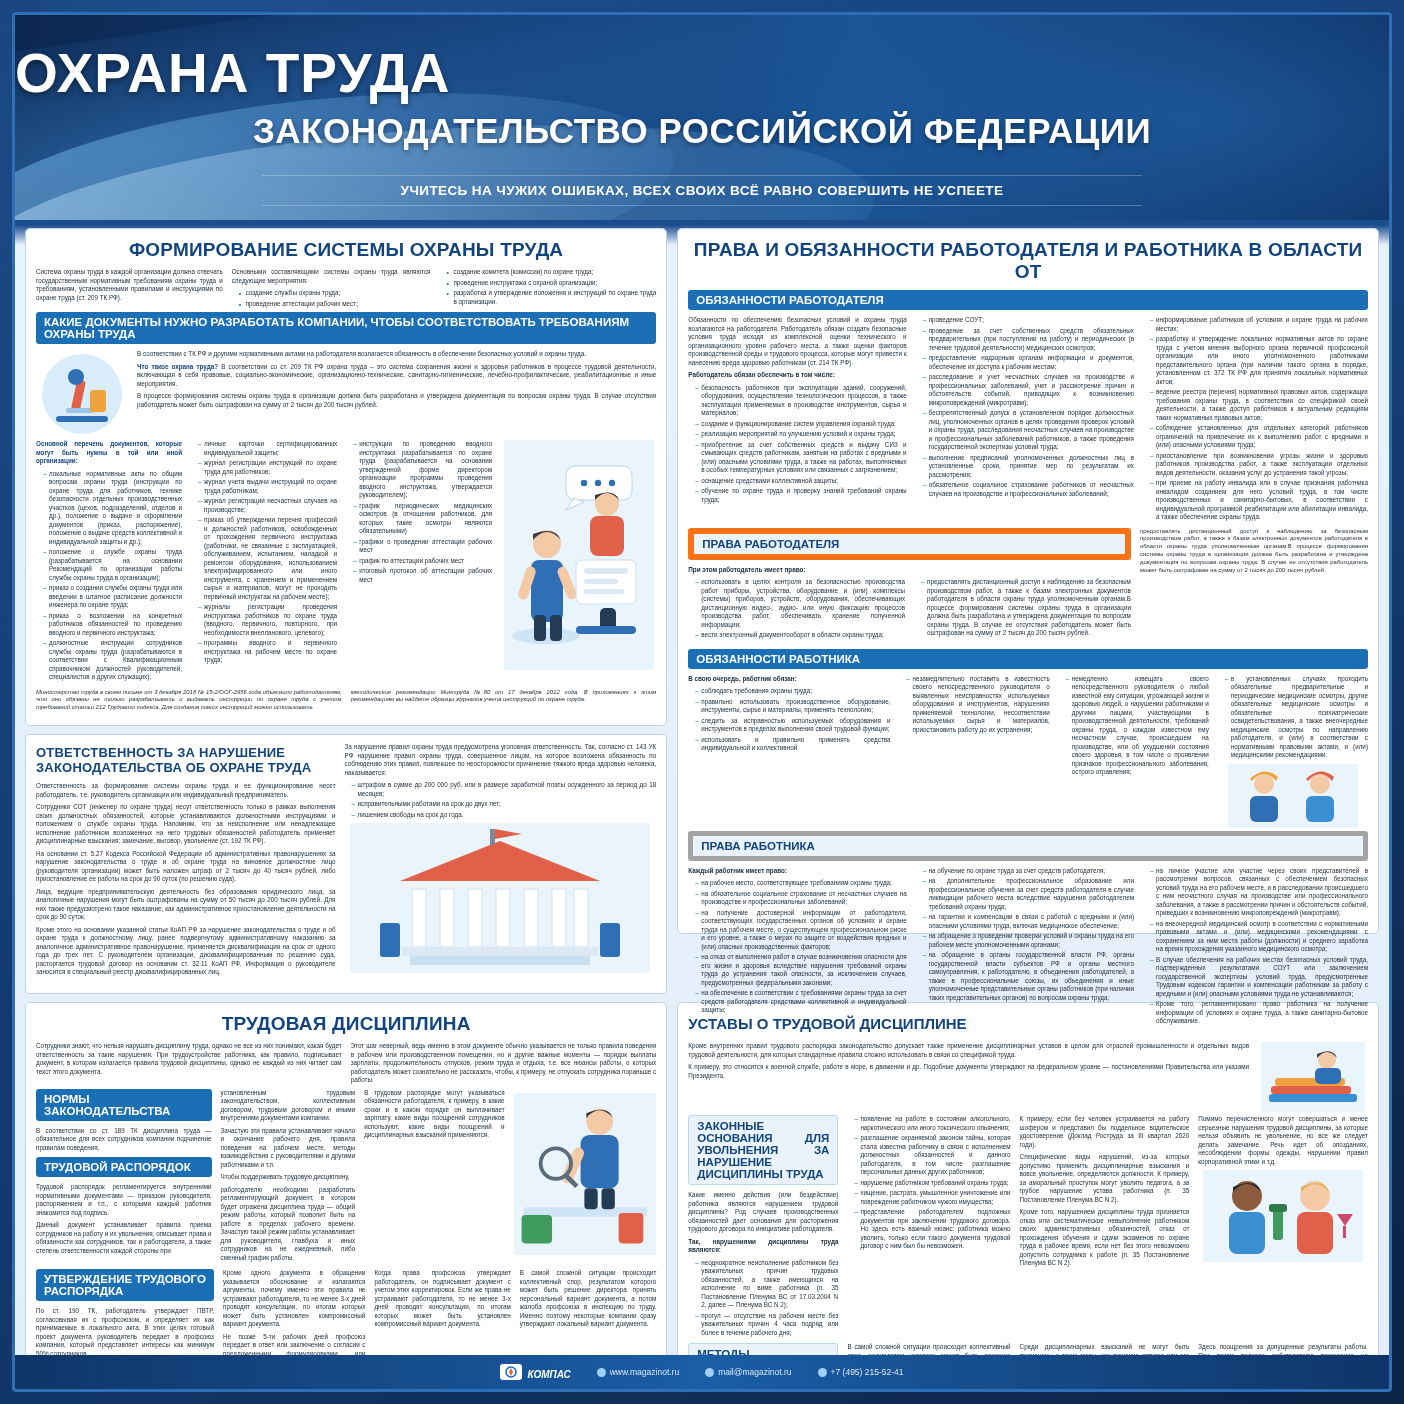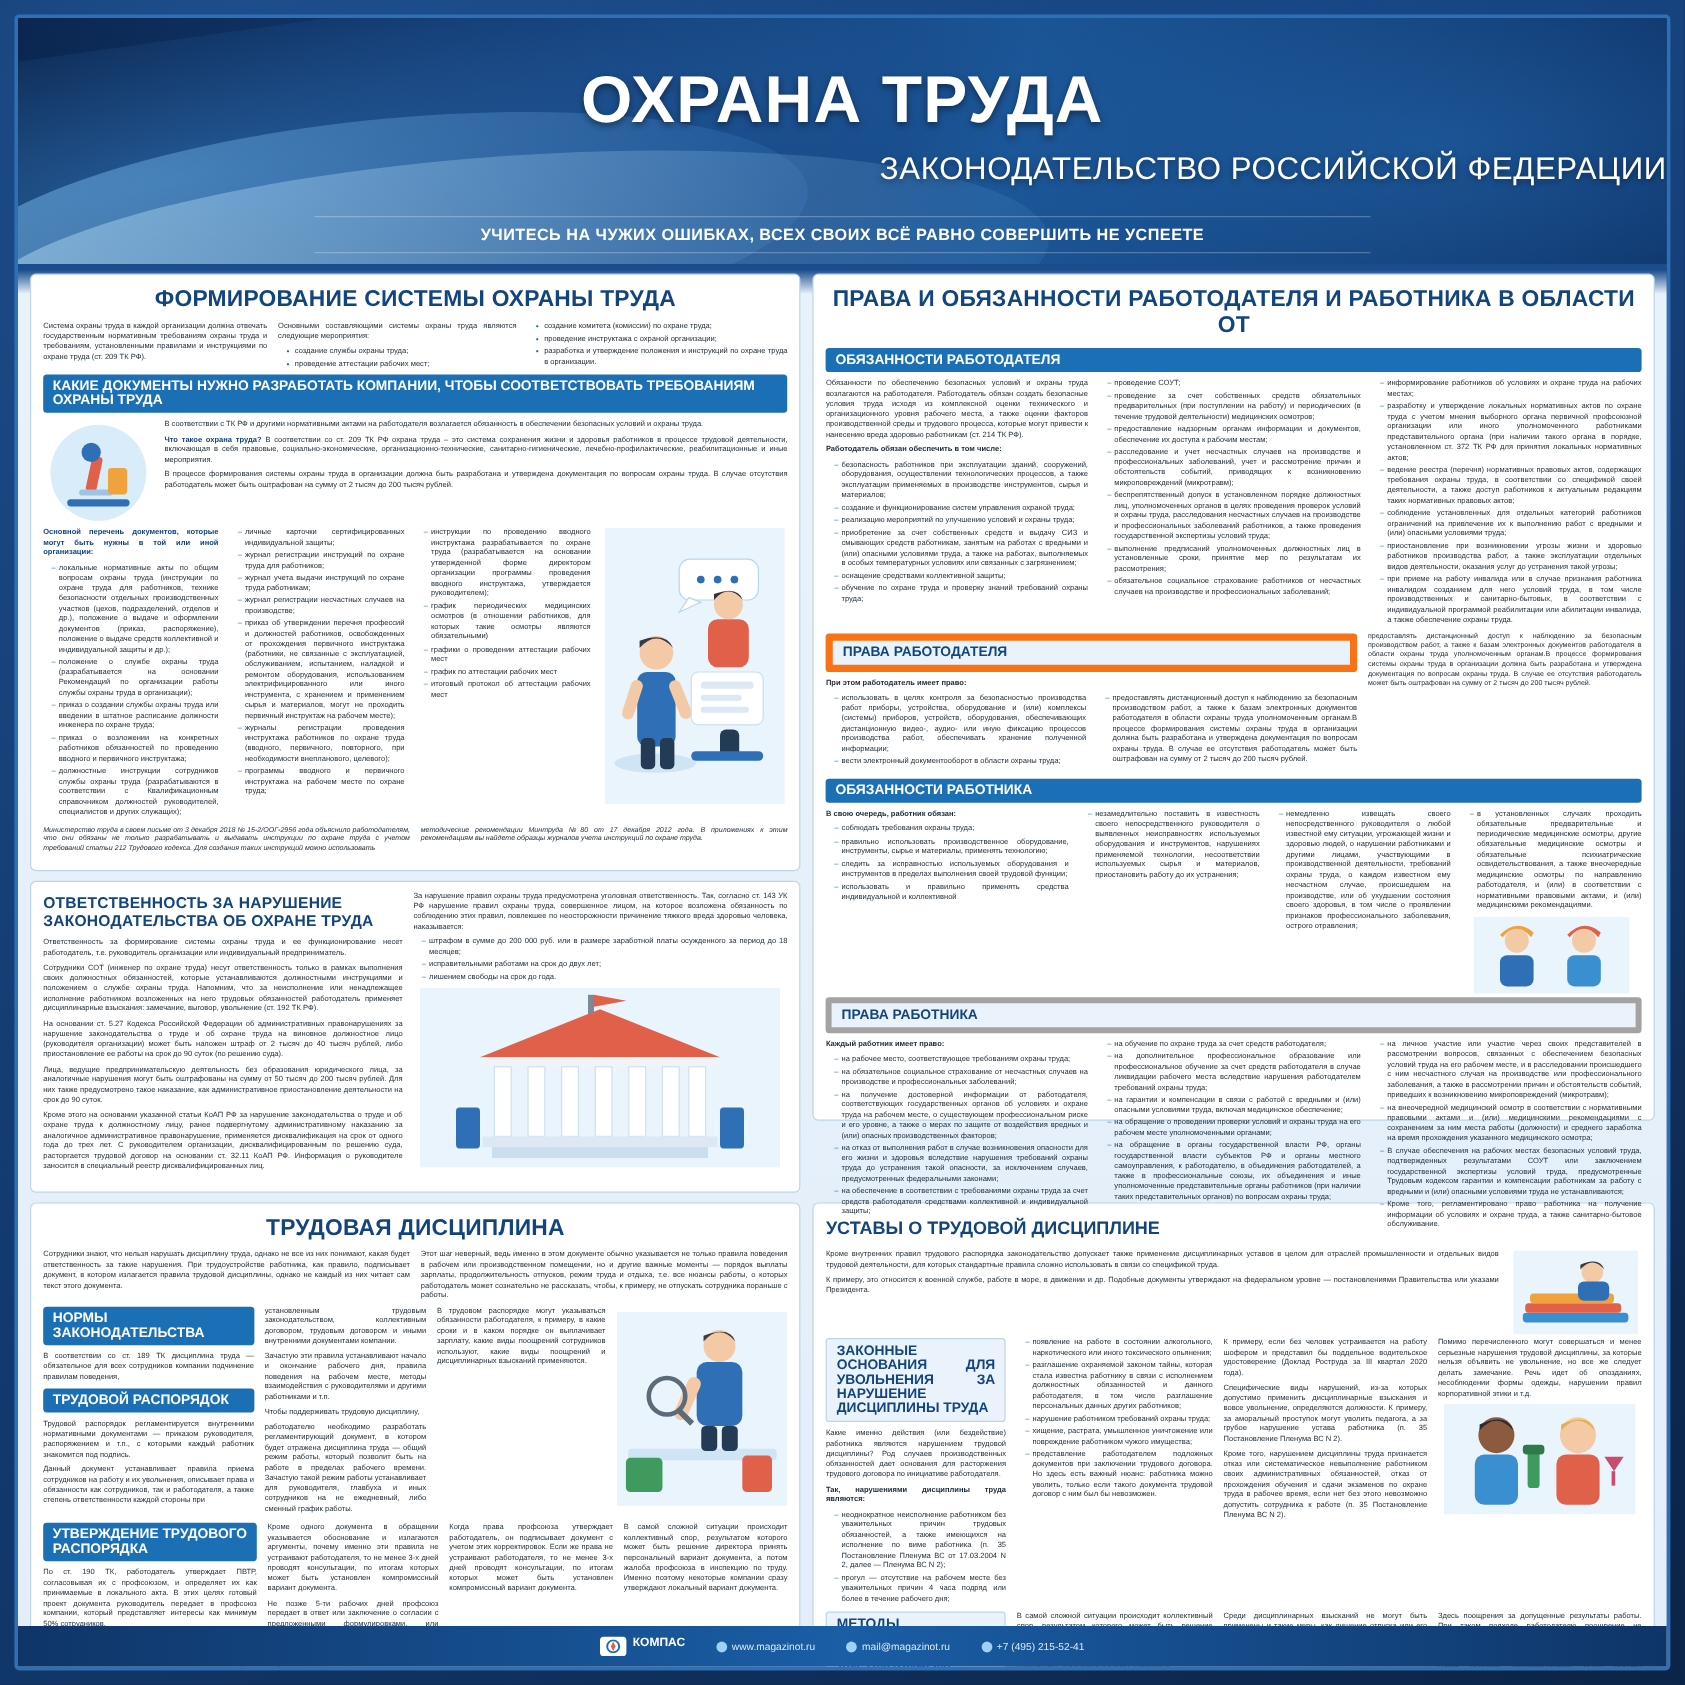--- a/index.html
+++ b/index.html
@@ -59,35 +59,35 @@
   }
   .header .swoosh2{
     position:absolute; left:-40px; bottom:-110px;
     width:900px; height:200px;
     border-radius:50%;
     background: linear-gradient(90deg, rgba(180,220,245,.5), rgba(90,160,220,.12));
     transform: rotate(-4deg);
   }
   h1.title {
     position:relative;
-    margin:10px; padding-top:26px;
-    text-align:center;
+    margin:0; padding-top:26px;
+    text-align:left;
     color:#fff;
     font-size:55px;
     font-weight:bold;
     letter-spacing:1px;
     text-shadow:0 2px 6px rgba(0,0,0,.45);
   }
   h2.subtitle {
     position:relative;
     margin:6px 0 0 0;
-    text-align:right;
+    text-align:center;
     color:#fff;
-    font-size:26px;
-    font-weight:normal;
+    font-size:35px;
+    font-weight:bold;
     letter-spacing:.5px;
     text-shadow:0 2px 5px rgba(0,0,0,.4);
   }
   .motto{
     position:relative;
     margin:24px auto 0 auto;
     width:880px;
     text-align:center;
     color:#fff;
     font-size:13.5px;
@@ -153,22 +153,22 @@
   
   .footer{
     position:absolute; left:0; right:0; bottom:0;
     height:34px;
     background: linear-gradient(90deg,#0f3568,#1a5ea6 50%,#0f3568);
     display:flex; align-items:center; justify-content:center;
     gap:26px;
     color:#dbe9f7; font-size:8.5px;
   }
   .footer .logo{
-    display:flex; align-items:flex-start; gap:5px;
-    color:#fff; font-weight:bold; font-size:10px;
+    display:flex; align-items:flex-end; gap:5px;
+    color:#fff; font-weight:bold; font-size:10px;font-style:italic;
   }
   .footer .badge{
     width:22px;height:16px;border-radius:3px;background:#fff;
     display:flex;align-items:center;justify-content:center;
   }
   .footer span { display:inline-flex; align-items:center; gap:4px; }
   .dot-ic{ width:9px;height:9px;border-radius:50%;background:#9fd0f5; display:inline-block;}
 </style>
 </head>
 <body>

